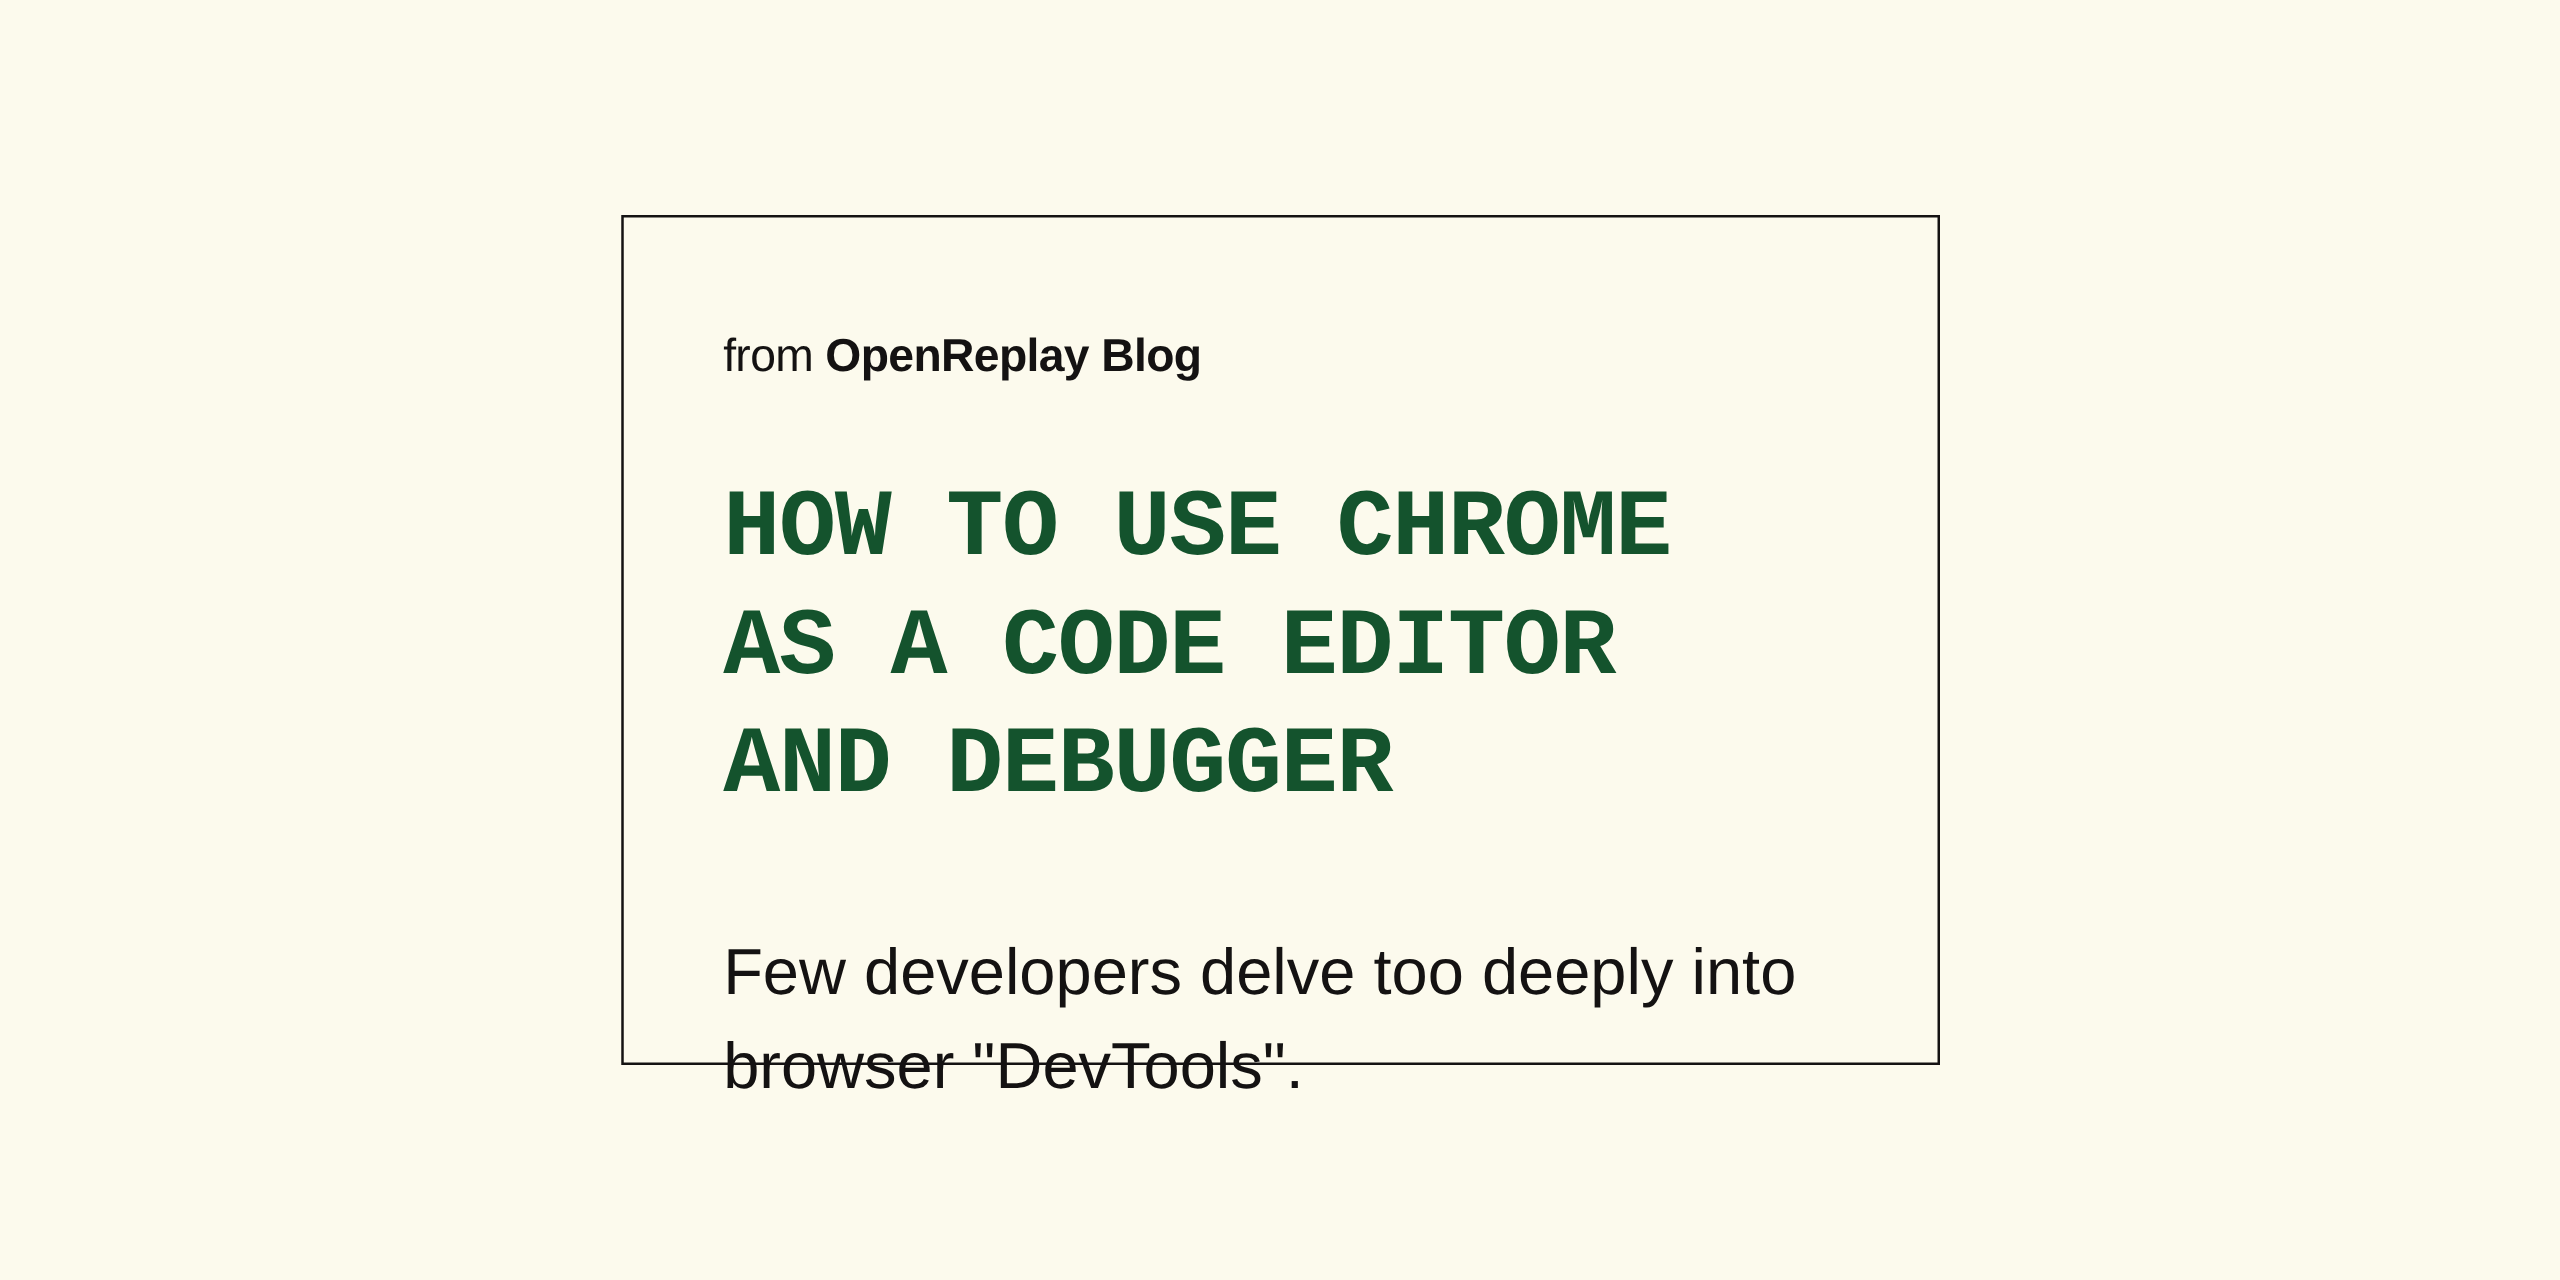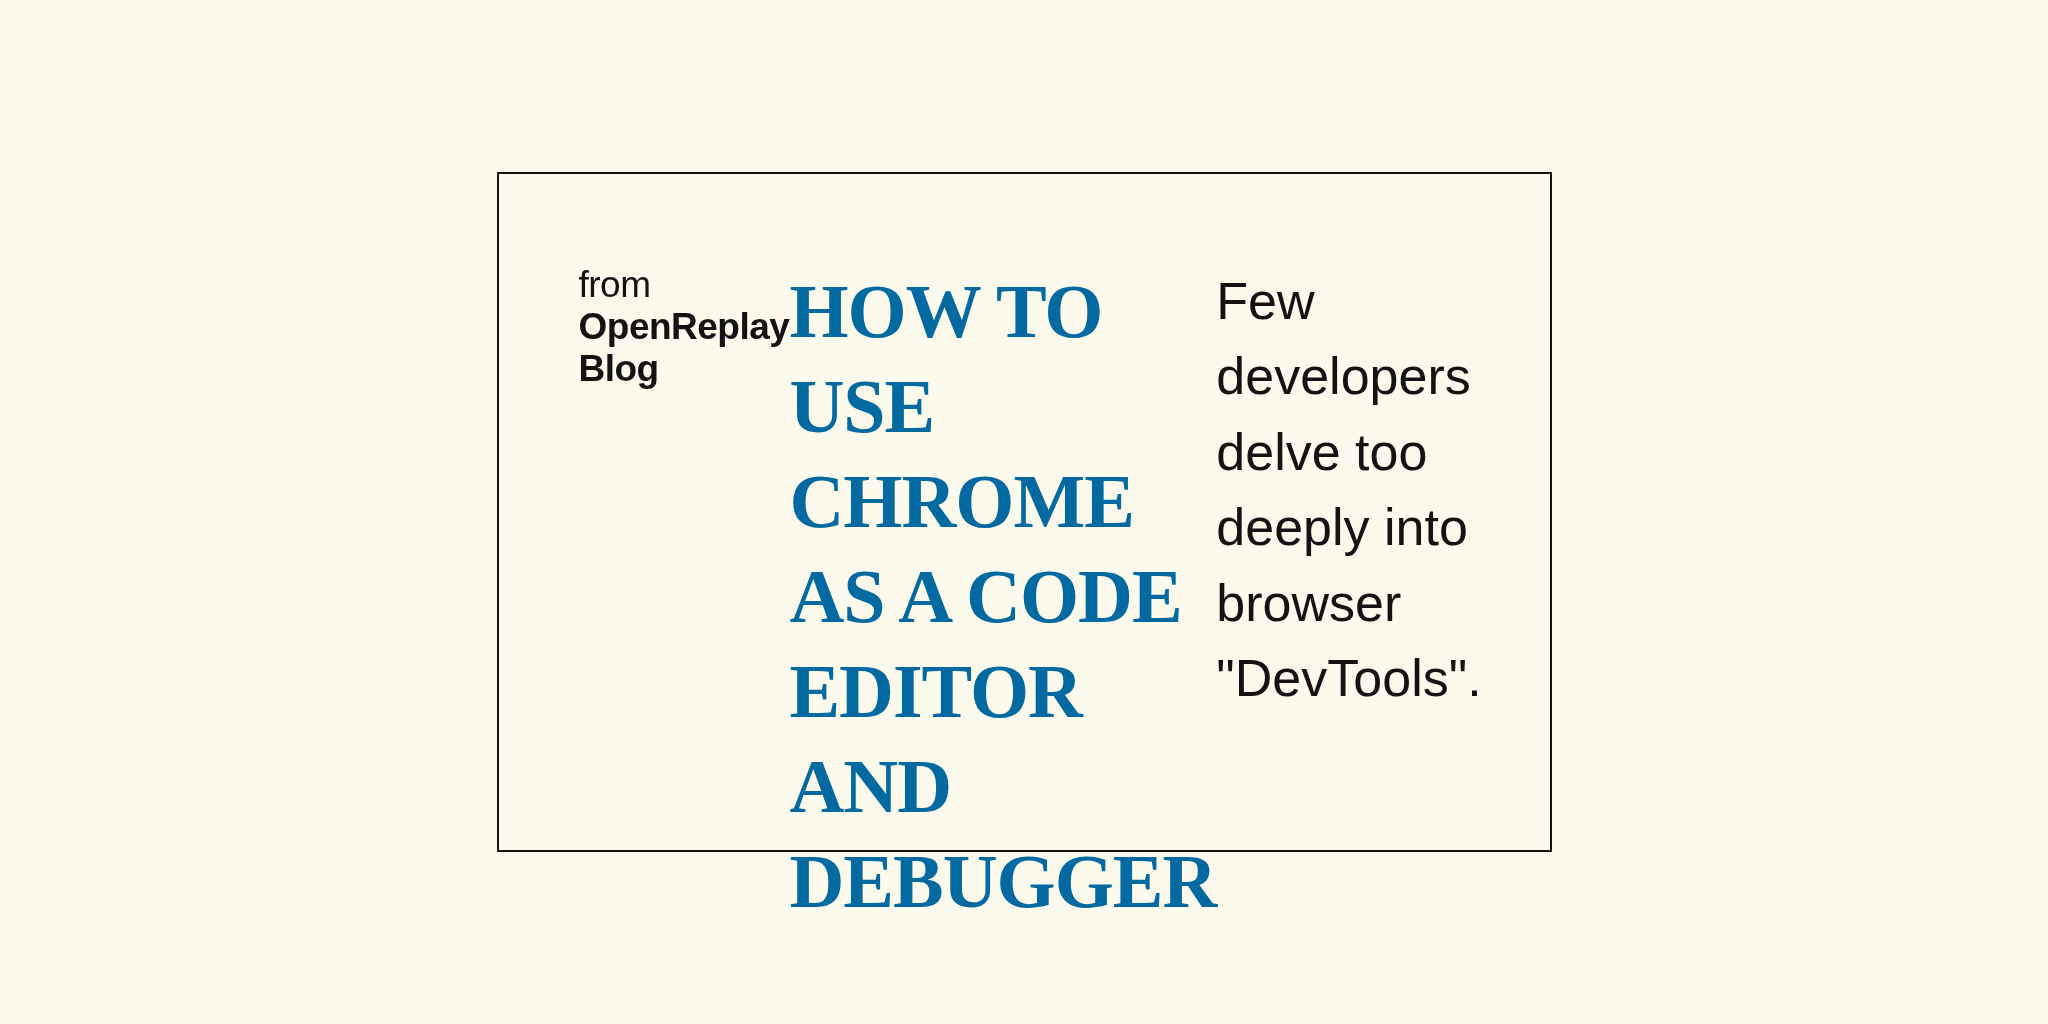--- a/index.html
+++ b/index.html
@@ -15,42 +15,42 @@
       align-items: center;
       justify-content: center;
       font-family: 'Helvetica Neue', Arial, sans-serif;
     }
     .card {
       width: 1055px;
       height: 680px;
       border: 2px solid #141212;
       padding: 90px 80px 70px 80px;
       display: flex;
-      flex-direction: row;
+      flex-direction: column;
     }
     .source-line {
       font-size: 37px;
       color: #141212;
       margin-bottom: 70px;
       letter-spacing: -0.5px;
     }
     .source-from {
       font-weight: 400;
     }
     .source-name {
       font-weight: 700;
     }
     .title {
       font-size: 76px;
       font-weight: 900;
       text-transform: uppercase;
-      color: #0369a1;
+      color: #14532d;
       line-height: 1.25;
       letter-spacing: -1px;
-      font-family: Liberation Serif, serif;
+      font-family: Liberation Mono, monospace;
       font-stretch: condensed;
       margin-bottom: 80px;
     }
     .excerpt {
       font-size: 52px;
       color: #141212;
       line-height: 1.45;
       font-weight: 400;
     }
   </style>

